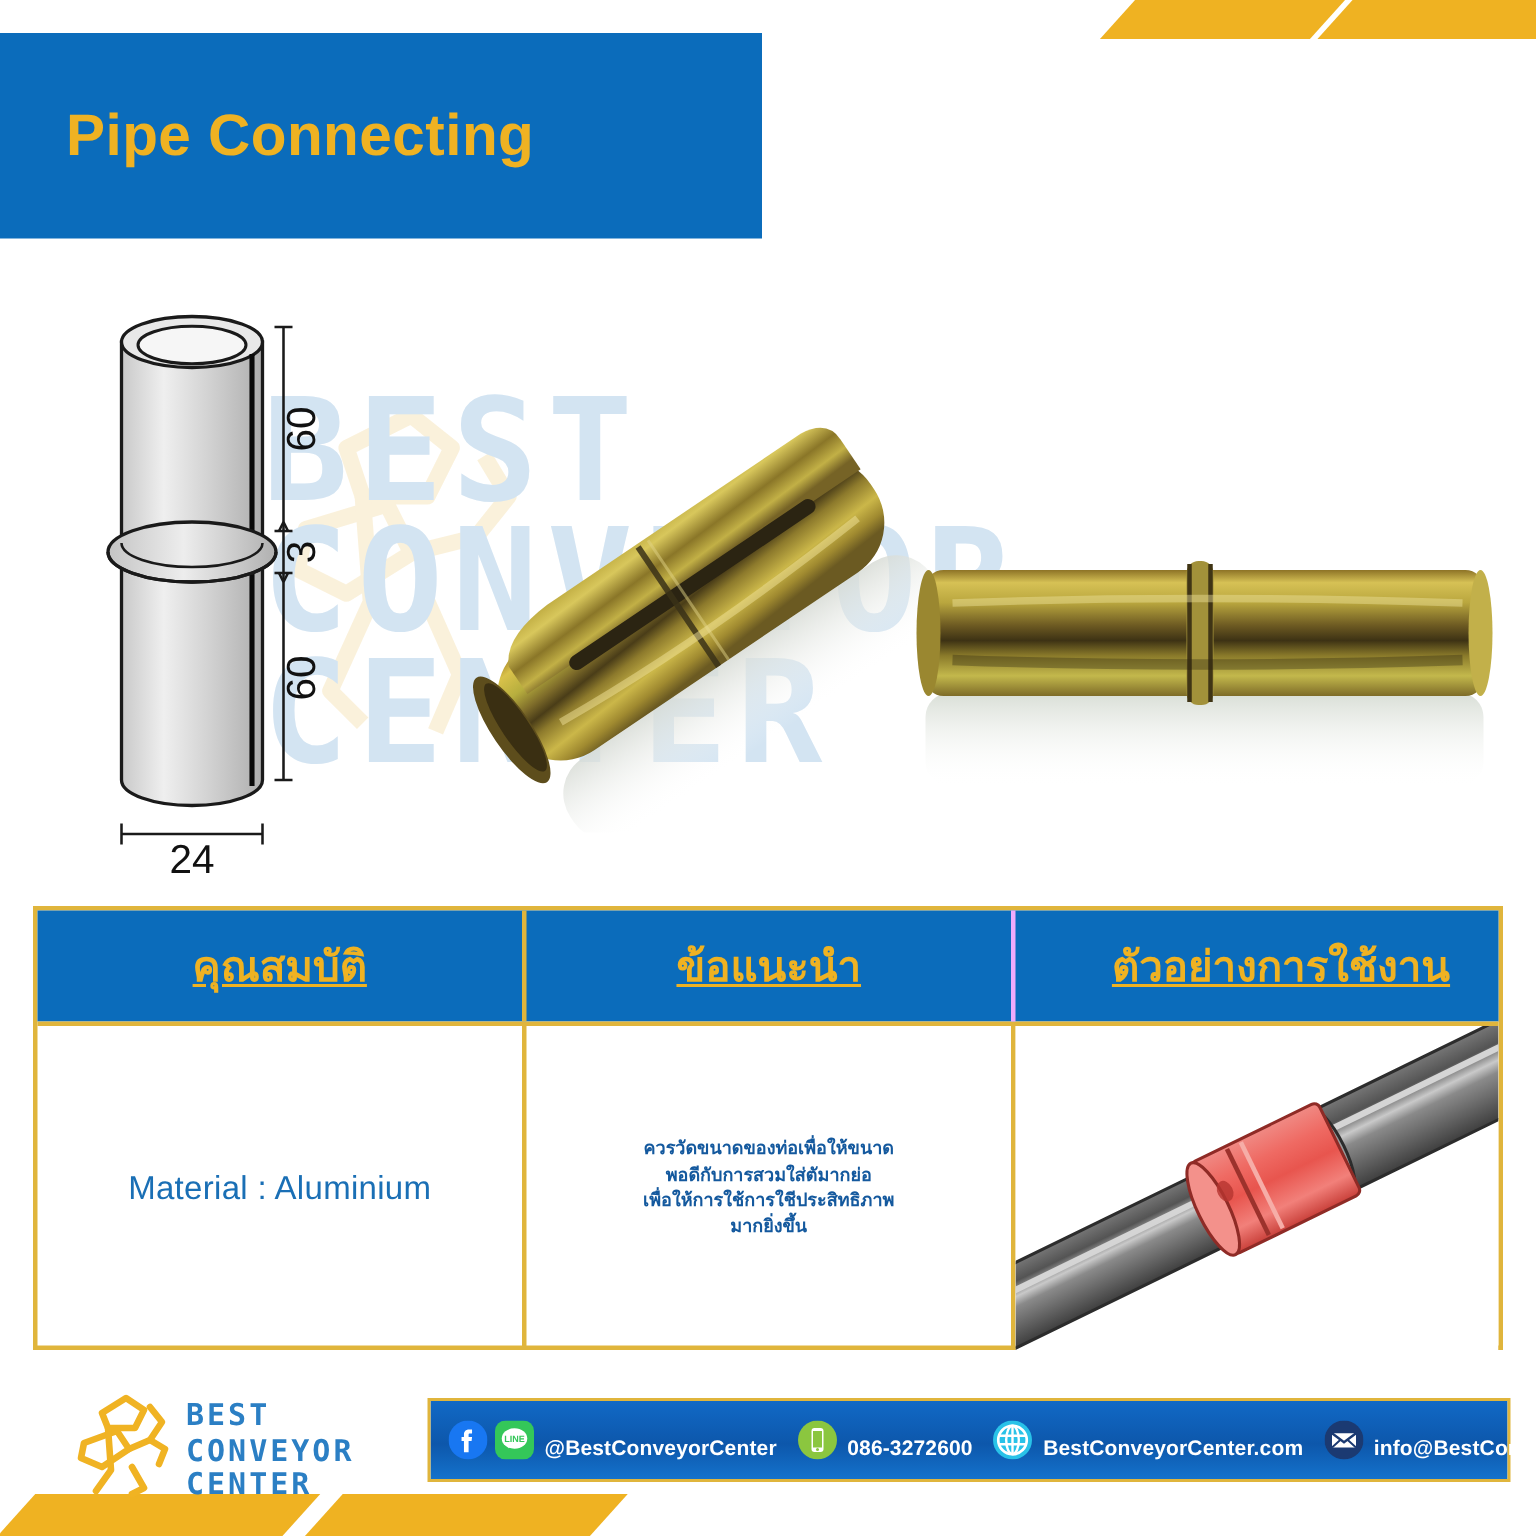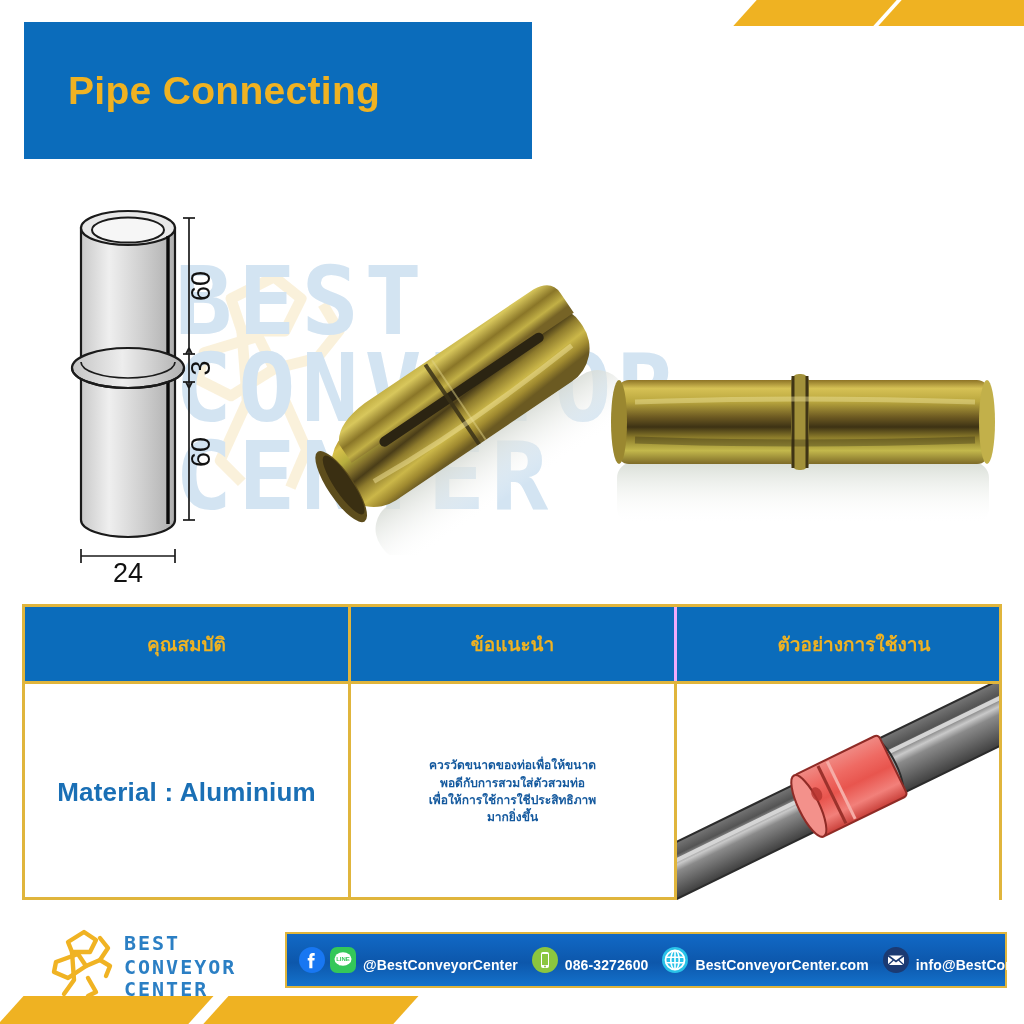--- a/index.html
+++ b/index.html
@@ -14,21 +14,21 @@
 
   
   .stripe{position:absolute;height:26px;background:#efb222;}
   .stripe.s1{top:0;left:745px;width:140px;transform:skewX(-42deg);}
   .stripe.s2{top:0;left:890px;width:160px;transform:skewX(-42deg);}
 
   
   .title-banner{
     position:absolute;left:0;top:22px;width:508px;height:137px;
     background:#0b6cbb;display:flex;flex-direction:column;
-    justify-content:center;padding-left:44px;box-sizing:border-box;margin-left:24px;
+    justify-content:center;padding-left:44px;box-sizing:border-box;
   }
   .title-line{
     color:#efb222;font-size:39px;font-weight:bold;line-height:1.16;
     letter-spacing:.3px;white-space:nowrap;
   }
 
   
   .wm-text{
     position:absolute;left:175px;top:258px;width:640px;
     font-size:95px;font-weight:bold;line-height:.92;
@@ -49,34 +49,35 @@
   .photo-b{position:absolute;left:595px;top:330px;width:420px;height:215px;z-index:3;}
 
   
   .table{
     position:absolute;left:22px;top:604px;width:980px;height:296px;
     border:3px solid #e0b53c;box-sizing:border-box;z-index:4;background:#fff;
   }
   .thead{display:flex;height:74px;background:#0b6cbb;}
   .th{
     flex:0 0 auto;display:flex;align-items:center;justify-content:center;
-    color:#efb222;font-size:19px;font-weight:bold;
+    color:#efb222;font-size:28px;font-weight:bold;
     font-family:"Liberation Sans","DejaVu Sans",sans-serif;
     box-sizing:border-box;
+    text-decoration:underline;
   }
   .th.c1{width:326px;border-right:3px solid #e0b53c;}
   .th.c2{width:326px;border-right:3px solid #f0abfc;}
   .th.c3{flex:1;padding-left:32px;}
   .tbody{display:flex;height:216px;border-top:3px solid #e0b53c;}
   .td{box-sizing:border-box;display:flex;align-items:center;justify-content:center;position:relative;}
   .td.c1{width:326px;border-right:3px solid #e0b53c;}
   .td.c2{width:326px;border-right:3px solid #e0b53c;flex-direction:column;}
   .td.c3{flex:1;overflow:hidden;padding:0;}
   .material-text{
-    color:#1a6fb5;font-size:26px;font-weight:bold;letter-spacing:.2px;
+    color:#1a6fb5;font-size:22px;font-weight:normal;letter-spacing:.2px;
   }
   .rec-line{
     color:#14599e;font-size:12px;font-weight:bold;line-height:1.45;
     text-align:center;white-space:nowrap;
   }
 
   
   .logo-wrap{position:absolute;left:38px;top:926px;width:240px;height:74px;z-index:5;}
   .footer-bar{
     position:absolute;left:285px;top:932px;width:722px;height:56px;
@@ -253,21 +254,21 @@
       <div class="th c1">คุณสมบัติ</div>
       <div class="th c2">ข้อแนะนำ</div>
       <div class="th c3">ตัวอย่างการใช้งาน</div>
     </div>
     <div class="tbody">
       <div class="td c1">
         <div class="material-text">Material : Aluminium</div>
       </div>
       <div class="td c2">
         <div class="rec-line">ควรวัดขนาดของท่อเพื่อให้ขนาด</div>
-        <div class="rec-line">พอดีกับการสวมใส่ตัวสวมท่อ</div>
+        <div class="rec-line">พอดีกับการสวมใส่ตัมากย่อ</div>
         <div class="rec-line">เพื่อให้การใช้การใชีประสิทธิภาพ</div>
         <div class="rec-line">มากยิ่งขึ้น</div>
       </div>
       <div class="td c3">
         <svg viewBox="0 0 325 210" width="100%" height="100%" preserveAspectRatio="xMidYMid slice">
           <defs>
             <linearGradient id="pipeG" x1="0" y1="0" x2="0" y2="1">
               <stop offset="0%" stop-color="#767676"></stop>
               <stop offset="22%" stop-color="#545454"></stop>
               <stop offset="40%" stop-color="#c9c9c9"></stop>

